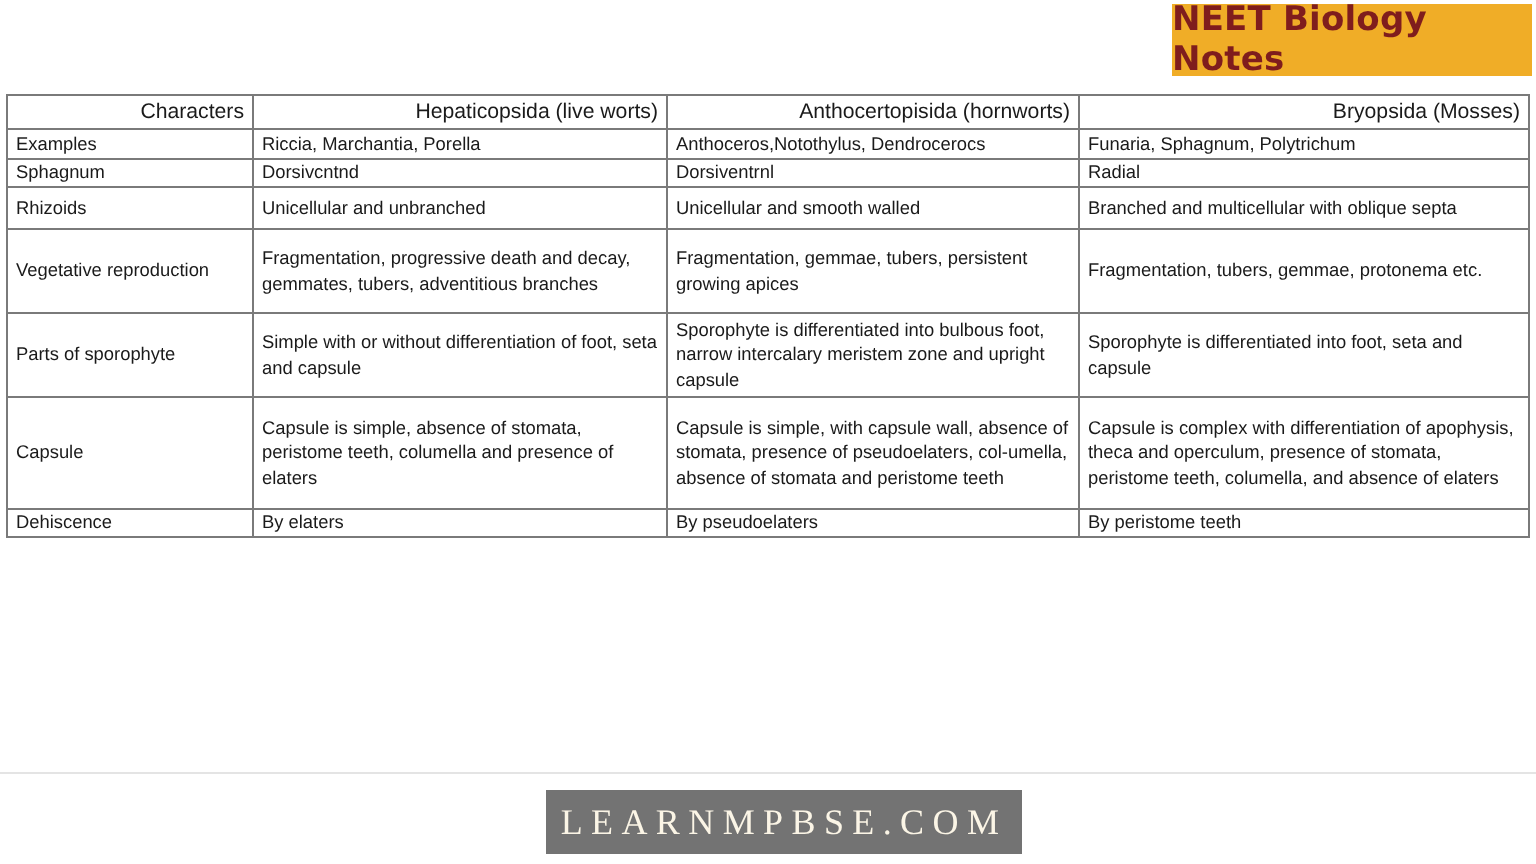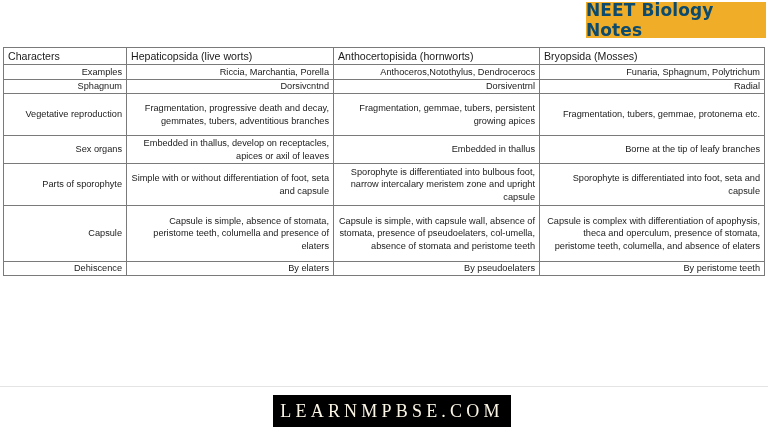--- a/index.html
+++ b/index.html
@@ -2,41 +2,41 @@
 <html><head>
   <meta charset="utf-8">
   <style>
     html, body { margin: 0; padding: 0; }
     body {
       width: 768px; height: 432px; background: #ffffff; position: relative; overflow: hidden;
       font-family: "Liberation Sans", "DejaVu Sans", sans-serif; color: #1a1a1a;
     }
     .badge {
       position: absolute; left: 586px; top: 2px; width: 180px; height: 36px;
-      background: #f0ad27; color: #0c4a6e; font-weight: bold; font-size: 17px;
+      background: #f0ad27; color: #7f1d1d; font-weight: bold; font-size: 17px;
       font-family: "DejaVu Sans", sans-serif;
       display: flex; align-items: center; justify-content: center; letter-spacing: 0.1px;
     }
     table.cmp {
       position: absolute; left: 3px; top: 47px; width: 761px;
       border-collapse: collapse; table-layout: fixed; font-size: 9.2px; line-height: 12.6px;
     }
     table.cmp th, table.cmp td {
-      border: 1px solid #7a7a7a; padding: 0 4px; vertical-align: middle; text-align: right;
+      border: 1px solid #7a7a7a; padding: 0 4px; vertical-align: middle; text-align: left;
       font-weight: normal;
     }
-    table.cmp th { text-align: left; font-size: 10.6px; height: 16px; }
+    table.cmp th { text-align: right; font-size: 10.6px; height: 16px; }
     table.cmp td.lbl { }
     .footer-band {
       position: absolute; left: 0; top: 386px; width: 768px; height: 46px; background: #ffffff;
       border-top: 1px solid #e4e4e4;
     }
     .logo {
       position: absolute; left: 273px; top: 395px; width: 238px; height: 32px;
-      background: #000000; color: #fbf5e6; font-family: "Liberation Serif", "DejaVu Serif", serif;
+      background: #737373; color: #fbf5e6; font-family: "Liberation Serif", "DejaVu Serif", serif;
       font-size: 18px; letter-spacing: 4.2px; display: flex; align-items: center; justify-content: center;
     }
   </style>
 </head>
 <body>
 
 <div class="badge">
   <span>NEET Biology Notes</span>
 </div>
 
@@ -61,31 +61,31 @@
       <td>Riccia, Marchantia, Porella</td>
       <td>Anthoceros,Notothylus, Dendrocerocs</td>
       <td>Funaria, Sphagnum, Polytrichum</td>
     </tr>
     <tr style="height:14px">
       <td class="lbl">Sphagnum</td>
       <td>Dorsivcntnd</td>
       <td>Dorsiventrnl</td>
       <td>Radial</td>
     </tr>
+    <tr style="height:21px">
+      <td class="lbl">Rhizoids</td>
+      <td>Unicellular and unbranched</td>
+      <td>Unicellular and smooth walled</td>
+      <td>Branched and multicellular with oblique septa</td>
+    </tr>
     <tr style="height:42px">
       <td class="lbl">Vegetative reproduction</td>
       <td>Fragmentation, progressive death and decay, gemmates, tubers, adventitious branches</td>
       <td>Fragmentation, gemmae, tubers, persistent growing apices</td>
       <td>Fragmentation, tubers, gemmae, protonema etc.</td>
-    </tr>
-    <tr style="height:28px">
-      <td class="lbl">Sex organs</td>
-      <td>Embedded in thallus, develop on receptacles, apices or axil of leaves</td>
-      <td>Embedded in thallus</td>
-      <td>Borne at the tip of leafy branches</td>
     </tr>
     <tr style="height:42px">
       <td class="lbl">Parts of sporophyte</td>
       <td>Simple with or without differentiation of foot, seta and capsule</td>
       <td>Sporophyte is differentiated into bulbous foot, narrow intercalary meristem zone and upright capsule</td>
       <td>Sporophyte is differentiated into foot, seta and capsule</td>
     </tr>
     <tr style="height:56px">
       <td class="lbl">Capsule</td>
       <td>Capsule is simple, absence of stomata, peristome teeth, columella and presence of elaters</td>

